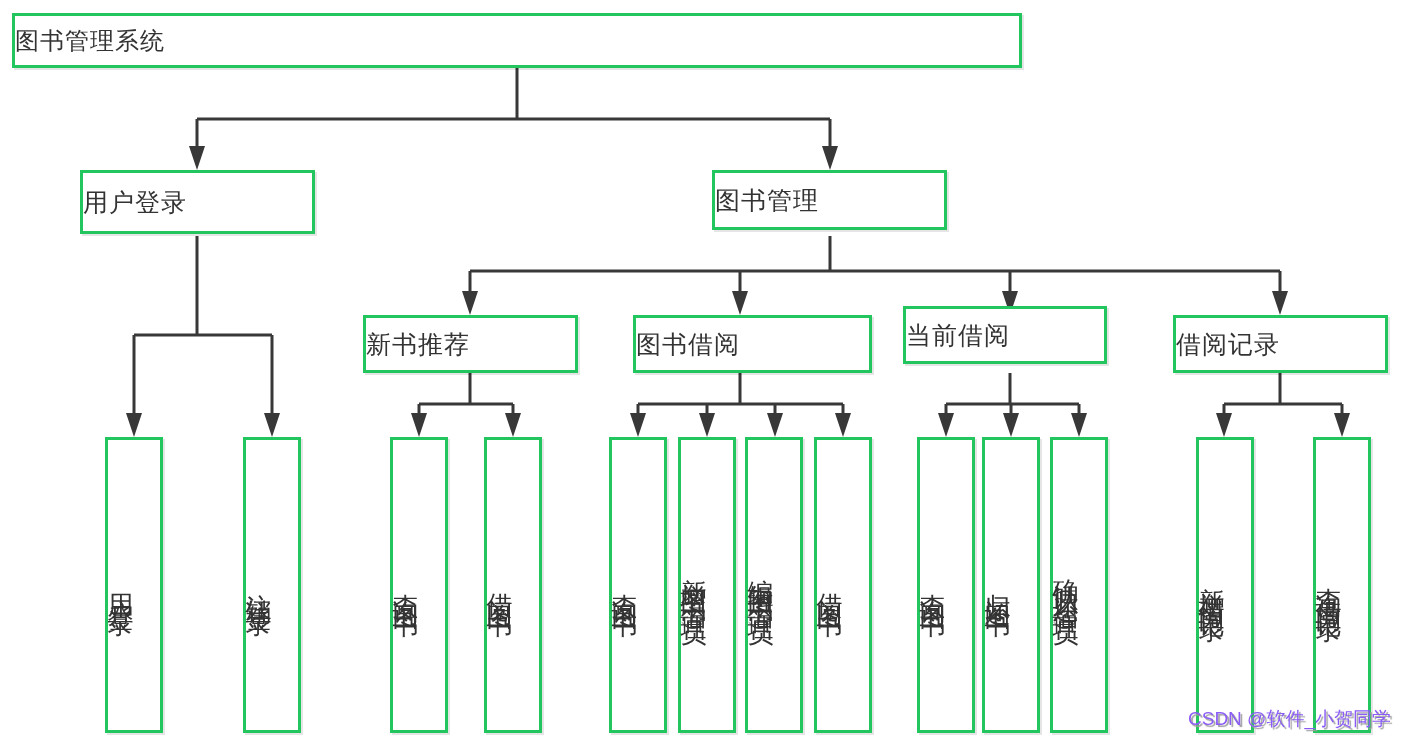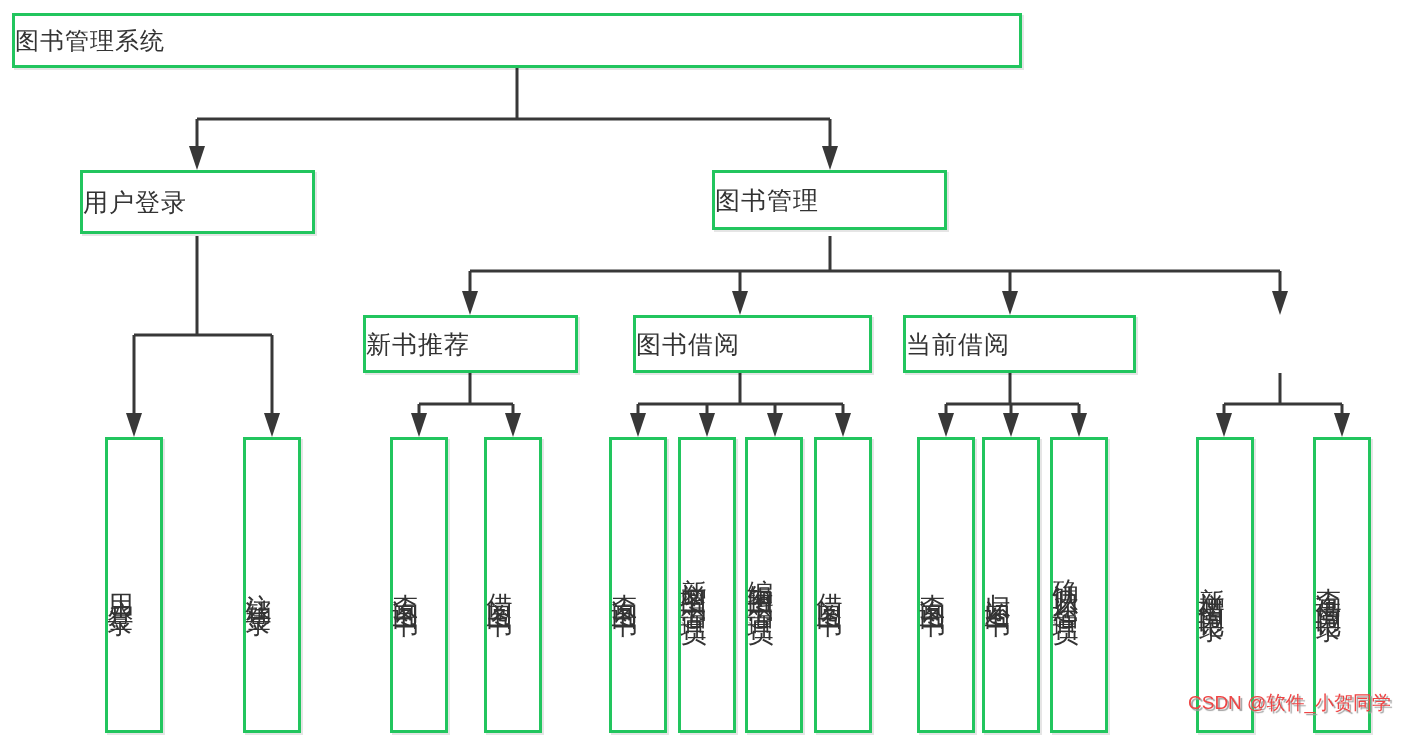--- a/index.html
+++ b/index.html
@@ -44,23 +44,23 @@
   .box.v span {
     writing-mode: vertical-rl;
     text-orientation: mixed;
     font-size: 26px;
     letter-spacing: 6px;
     line-height: 1;
   }
   .watermark {
     position: absolute;
     left: 1188px;
-    top: 690px;
+    top: 706px;
     font-size: 19px;
-    color: #ef4444;
+    color: #8b5cf6;
     text-shadow: 2px 2px 1px #9e9e9e;
     white-space: nowrap;
     z-index: 5;
   }
 </style>
 </head>
 <body>
 
 <div id="stage">
 
@@ -106,22 +106,25 @@
   <div class="box h" style="left:712px;top:170px;width:235px;height:60px">
     <span>图书管理</span>
   </div>
 
   <div class="box h" style="left:363px;top:315px;width:215px;height:58px">
     <span>新书推荐</span>
   </div>
   <div class="box h" style="left:633px;top:315px;width:239px;height:58px">
     <span>图书借阅</span>
   </div>
-  <div class="box h" style="left:903px;top:315px;width:233px;height:58px">
+  <div class="box h" style="left:903px;top:306px;width:204px;height:58px">
     <span>当前借阅</span>
+  </div>
+  <div class="box h" style="left:1173px;top:315px;width:215px;height:58px">
+    <span>借阅记录</span>
   </div>
 
   <div class="box v" style="left:105px;top:437px;width:58px;height:296px">
     <span>用户登录</span>
   </div>
   <div class="box v" style="left:243px;top:437px;width:58px;height:296px">
     <span>注销登录</span>
   </div>
 
   <div class="box v" style="left:390px;top:437px;width:58px;height:296px">

